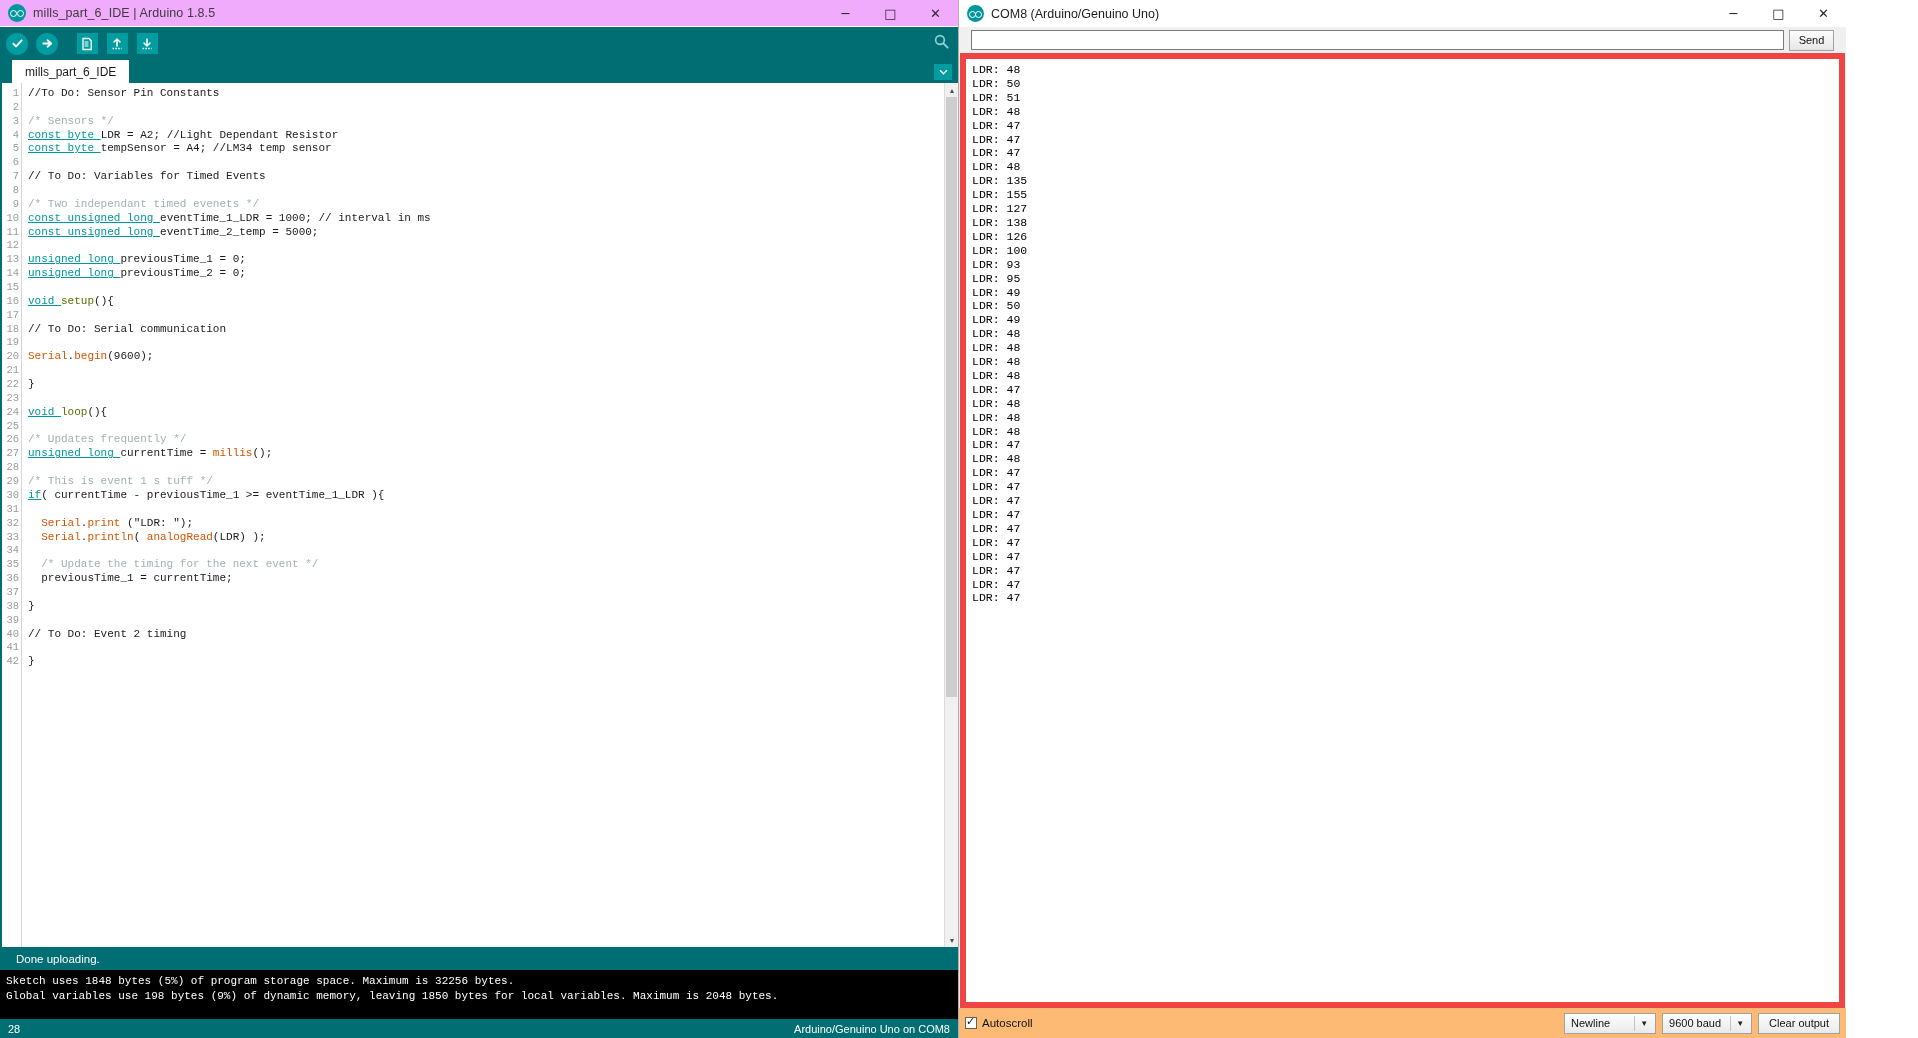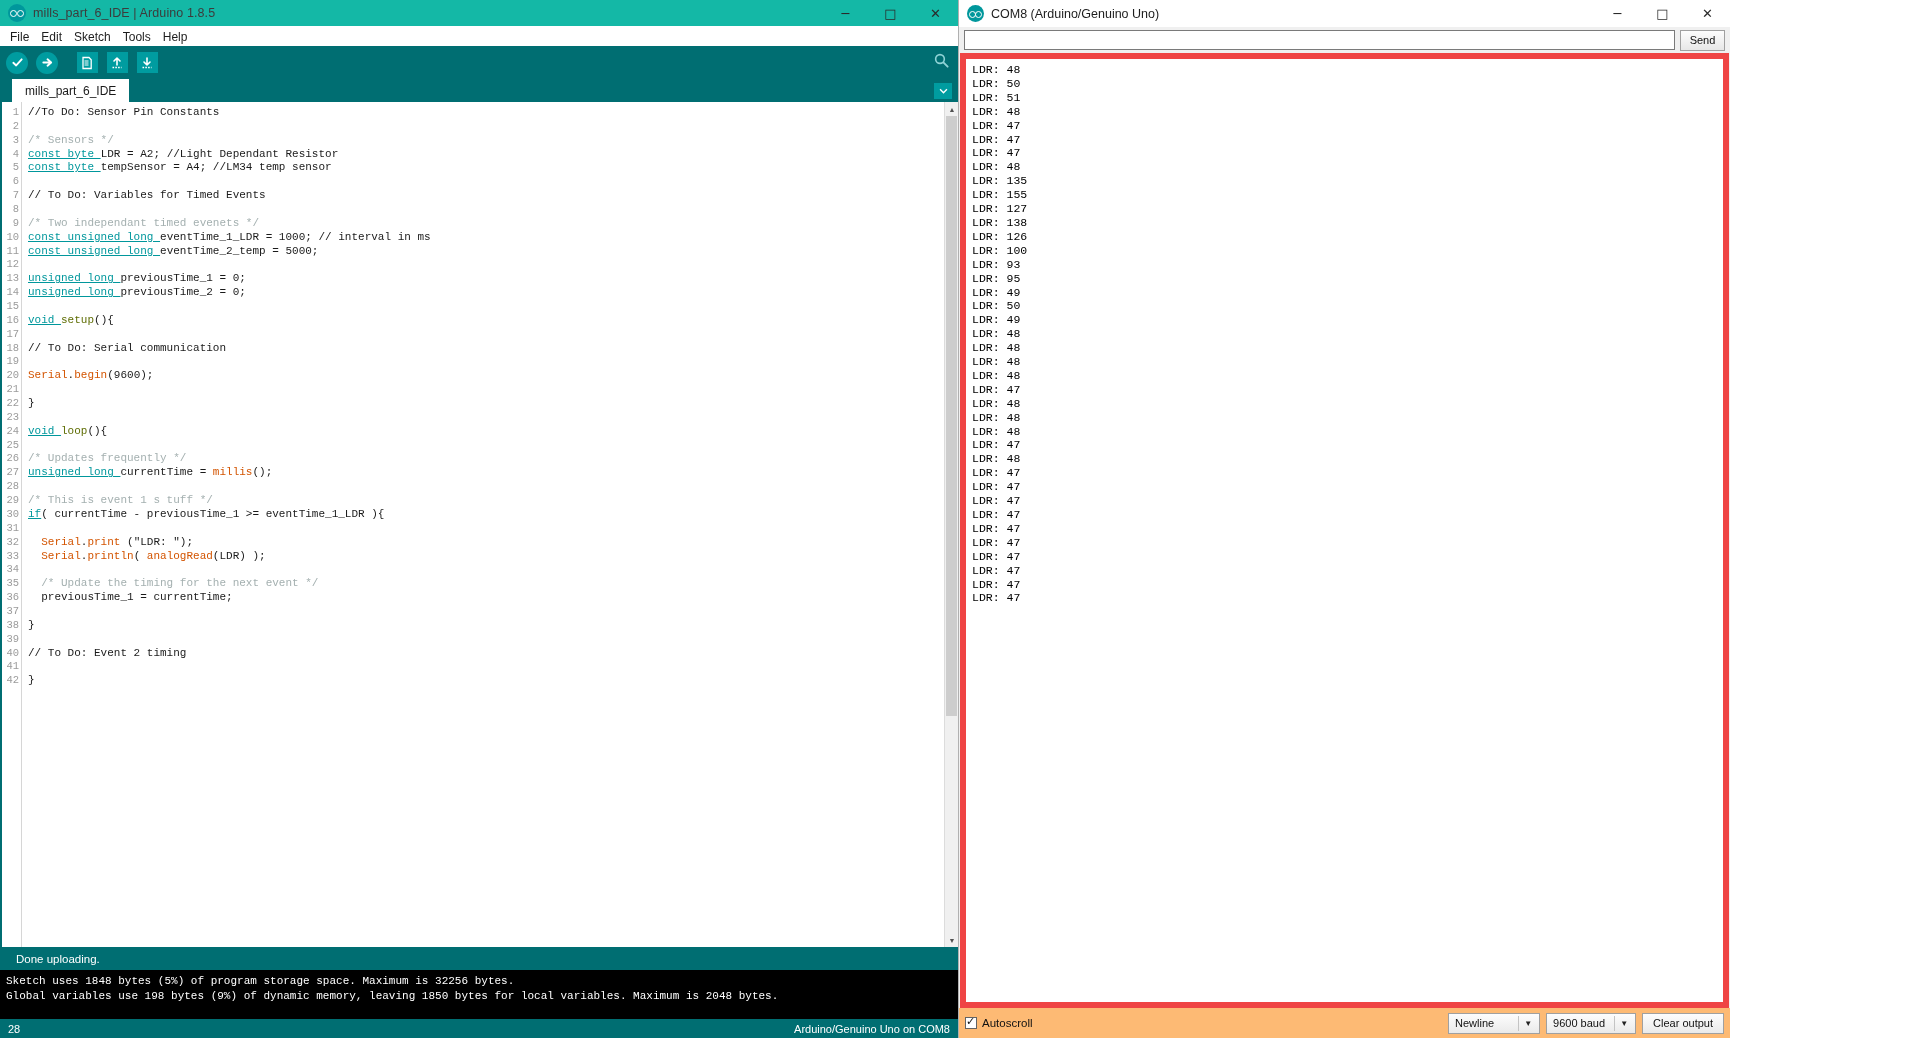--- a/index.html
+++ b/index.html
@@ -12,21 +12,21 @@
   #root { position: relative; width: 1918px; height: 1038px; }
 
   
   #ide-window {
     position: absolute; left: 0; top: 0;
     width: 958px; height: 1038px;
     background: #ffffff;
     display: flex; flex-direction: column;
   }
   .ide-titlebar {
-    height: 27px; background: #14b8a6;
+    height: 27px; background: #f0abfc;
     display: flex; align-items: center;
     border-bottom: 1px solid #ffffff;
     flex: 0 0 auto;
   }
   .ide-logo {
     width: 18px; height: 18px; margin-left: 8px; margin-right: 7px;
     border-radius: 50%;
     background: #00979c;
     position: relative;
     flex: 0 0 auto;
@@ -151,21 +151,21 @@
   .ide-statusbar {
     height: 19px; background: #006e72; color: #ffffff;
     font-size: 11px; display: flex; align-items: center;
     padding: 0 8px; flex: 0 0 auto;
   }
   .sb-right { margin-left: auto; }
 
   
   #sm-window {
     position: absolute; left: 958px; top: 0;
-    width: 772px; height: 1038px;
+    width: 888px; height: 1038px;
     background: #f0f0f0;
     display: flex; flex-direction: column;
     border-left: 1px solid #b0b0b0;
   }
   .sm-titlebar {
     height: 27px; background: #ffffff;
     display: flex; align-items: center; flex: 0 0 auto;
   }
   .sm-logo {
     width: 17px; height: 17px; margin-left: 8px; margin-right: 7px;
@@ -176,21 +176,21 @@
     content: ""; position: absolute; top: 5.5px;
     width: 5px; height: 5px; border-radius: 50%;
     border: 1.3px solid #ffffff;
   }
   .sm-logo::before { left: 2px; }
   .sm-logo::after { right: 2px; }
   .sm-title { font-size: 12.5px; color: #1d1d1d; }
 
   .sm-sendrow {
     height: 26px; background: #f0f0f0; display: flex;
-    align-items: center; padding: 0 5px; flex: 0 0 auto;
+    align-items: center; padding: 0 12px; flex: 0 0 auto;
     gap: 5px;
   }
   .sm-input {
     flex: 1 1 auto; height: 20px; background: #ffffff;
     border: 1px solid #7a7a7a; font-size: 11px;
     padding: 0 3px; font-family: "Liberation Sans", sans-serif;
     color: #000; outline: none;
   }
   .sm-send {
     width: 45px; height: 21px; font-size: 11px;
@@ -254,27 +254,20 @@
     <div class="ide-titlebar">
       <div class="ide-logo"></div>
       <div class="ide-title">mills_part_6_IDE | Arduino 1.8.5</div>
       <div class="win-controls">
         <div class="win-btn">─</div>
         <div class="win-btn">□</div>
         <div class="win-btn close">✕</div>
       </div>
     </div>
 
-    <div class="ide-menubar">
-      <div class="menu-item">File</div>
-      <div class="menu-item">Edit</div>
-      <div class="menu-item">Sketch</div>
-      <div class="menu-item">Tools</div>
-      <div class="menu-item">Help</div>
-    </div>
 
     <div class="ide-toolbar">
       <div class="tb-btn">
         <div class="tb-circle">
           <svg width="13" height="13" viewBox="0 0 14 14">
               <path d="M2.5 7.3 L5.6 10.2 L11.5 3.6" stroke="#ffffff" stroke-width="2" fill="none" stroke-linecap="round" stroke-linejoin="round"></path>
             </svg>
         </div>
       </div>
       <div class="tb-btn">

